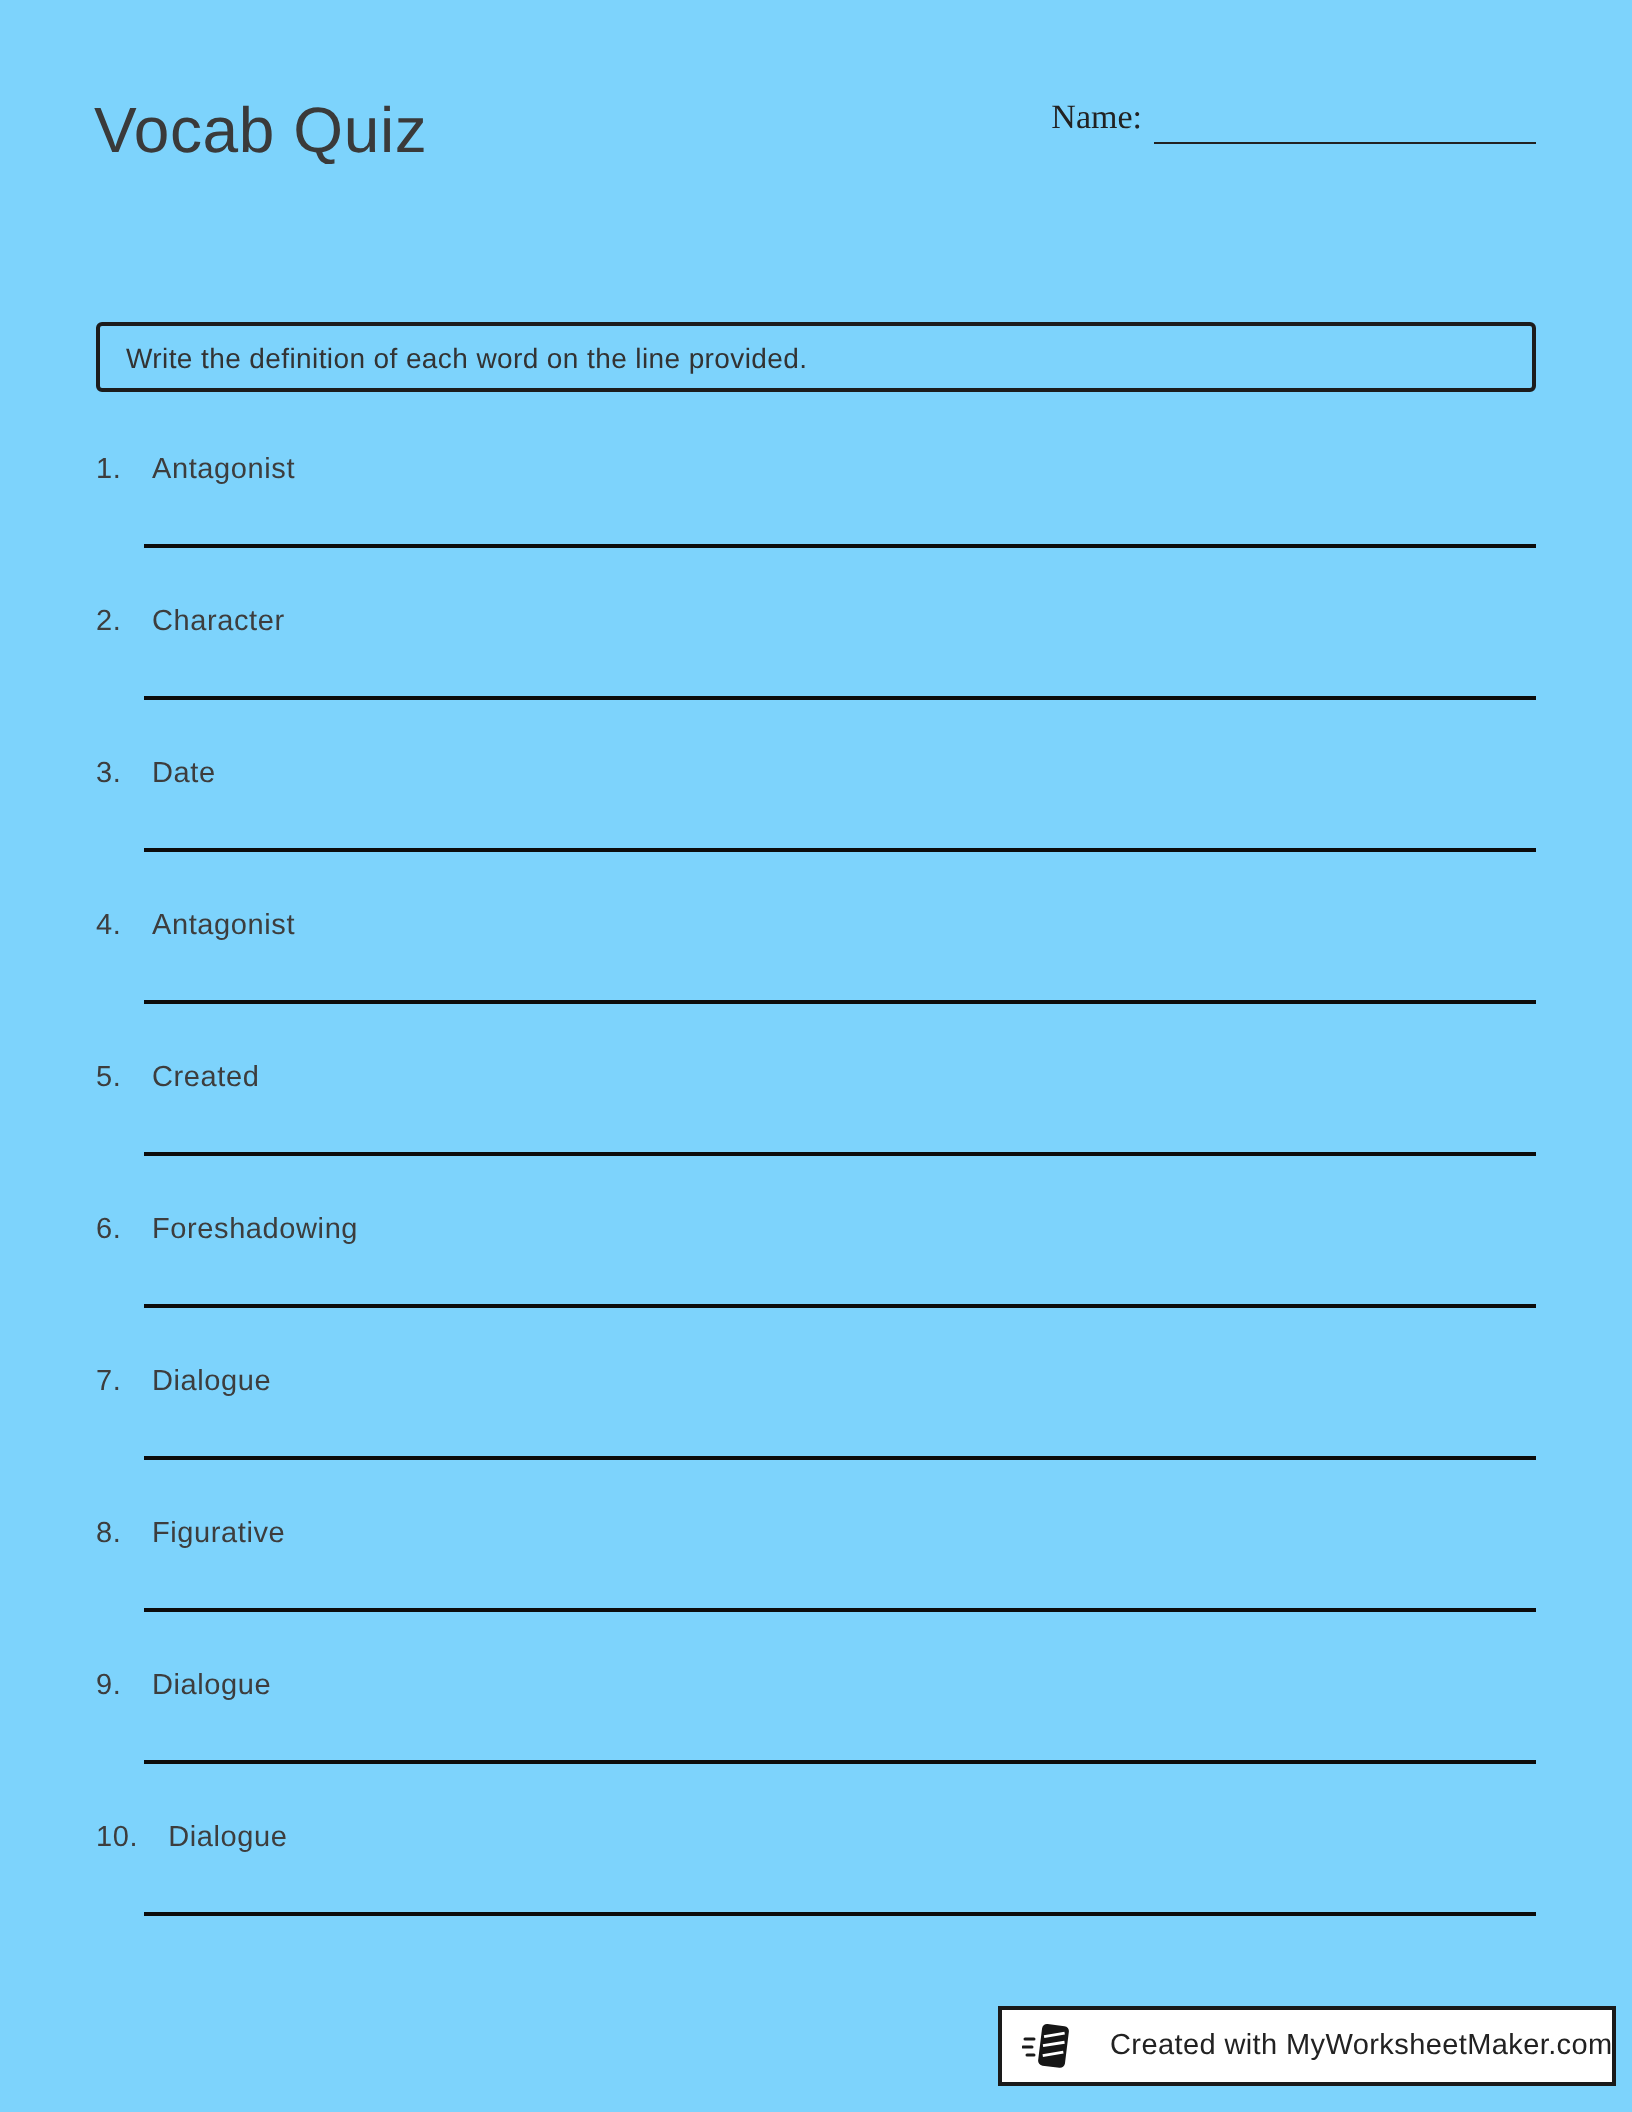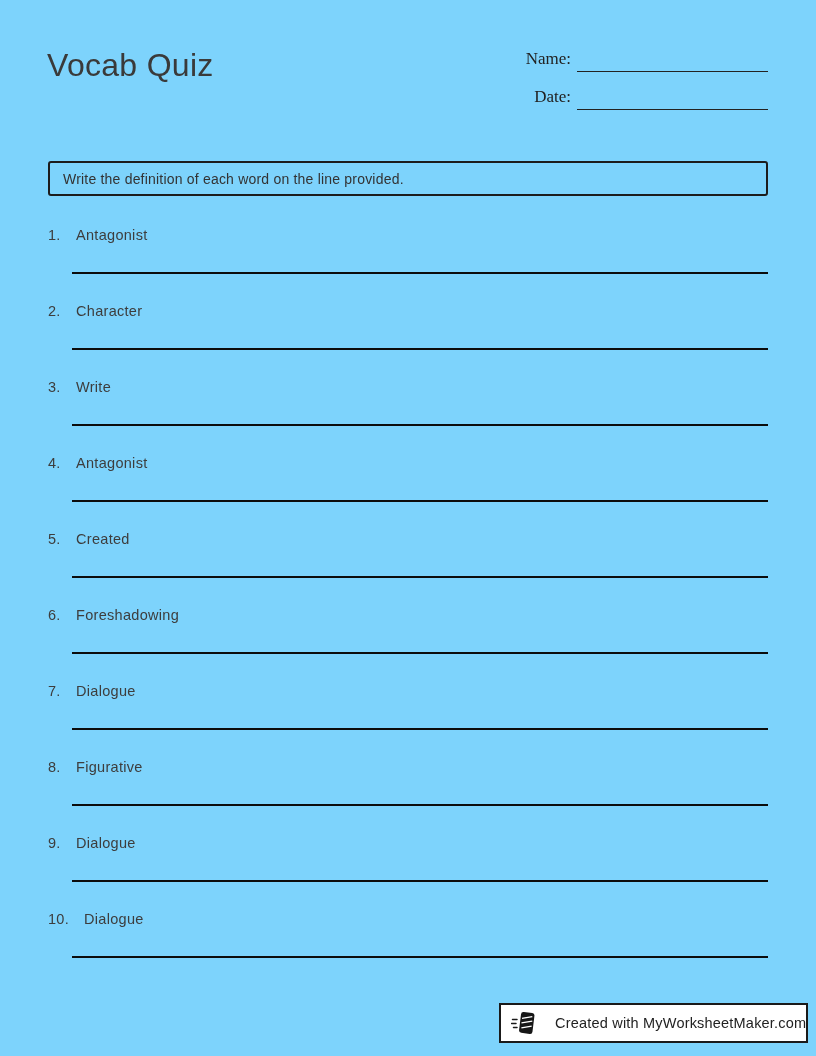--- a/index.html
+++ b/index.html
@@ -122,24 +122,20 @@
 
 <div class="page">
 
   <div class="title">Vocab Quiz</div>
 
   <div class="header-fields">
     <div class="hf-row">
       <span class="hf-label">Name:</span>
       <span class="hf-line"></span>
     </div>
-    <div class="hf-row">
-      <span class="hf-label">Date:</span>
-      <span class="hf-line"></span>
-    </div>
   </div>
 
   <div class="instruction-box">
     <span>Write the definition of each word on the line provided.</span>
   </div>
 
   <div class="items">
 
     <div class="item">
       <div class="item-row">
@@ -153,21 +149,21 @@
       <div class="item-row">
         <span class="num">2.</span>
         <span class="word">Character</span>
       </div>
       <div class="answer-line"></div>
     </div>
 
     <div class="item">
       <div class="item-row">
         <span class="num">3.</span>
-        <span class="word">Write</span>
+        <span class="word">Date</span>
       </div>
       <div class="answer-line"></div>
     </div>
 
     <div class="item">
       <div class="item-row">
         <span class="num">4.</span>
         <span class="word">Antagonist</span>
       </div>
       <div class="answer-line"></div>

